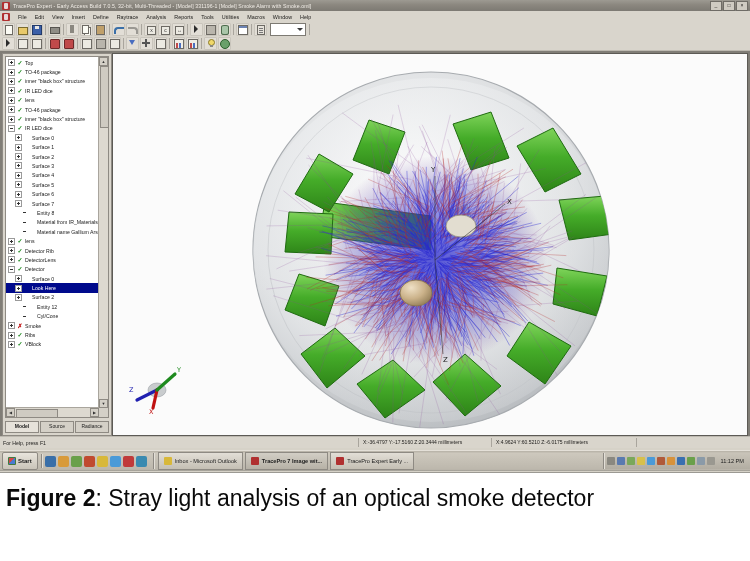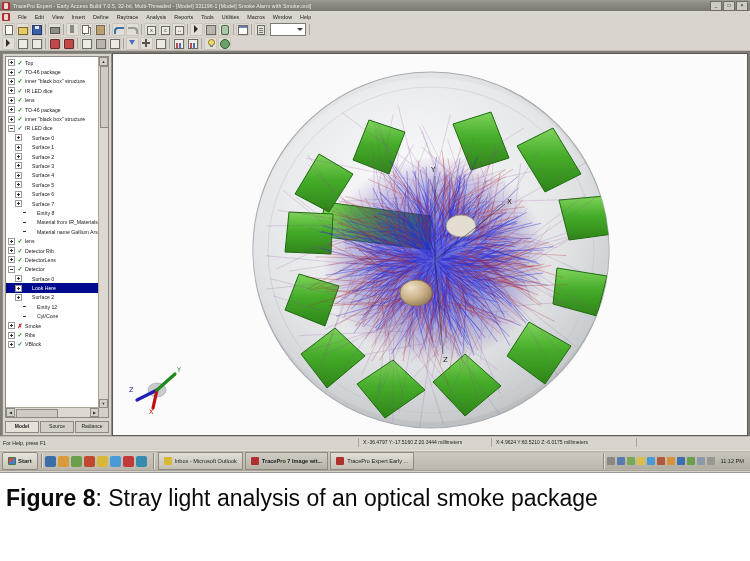--- a/index.html
+++ b/index.html
@@ -698,14 +698,14 @@
           <div class="tricon" style="background: rgb(106, 160, 74);"></div>
           <div class="tricon" style="background: rgb(138, 154, 168);"></div>
           <div class="tricon" style="background: rgb(154, 152, 144);"></div>
         </div>
       <div class="clock">11:12 PM</div>
     </div>
   </div>
 </div>
 
 <div class="caption">
-  <b>Figure 8</b><span>: Stray light analysis of an optical smoke package</span>
+  <b>Figure 2</b><span>: Stray light analysis of an optical smoke detector</span>
 </div>
 
 </body></html>

